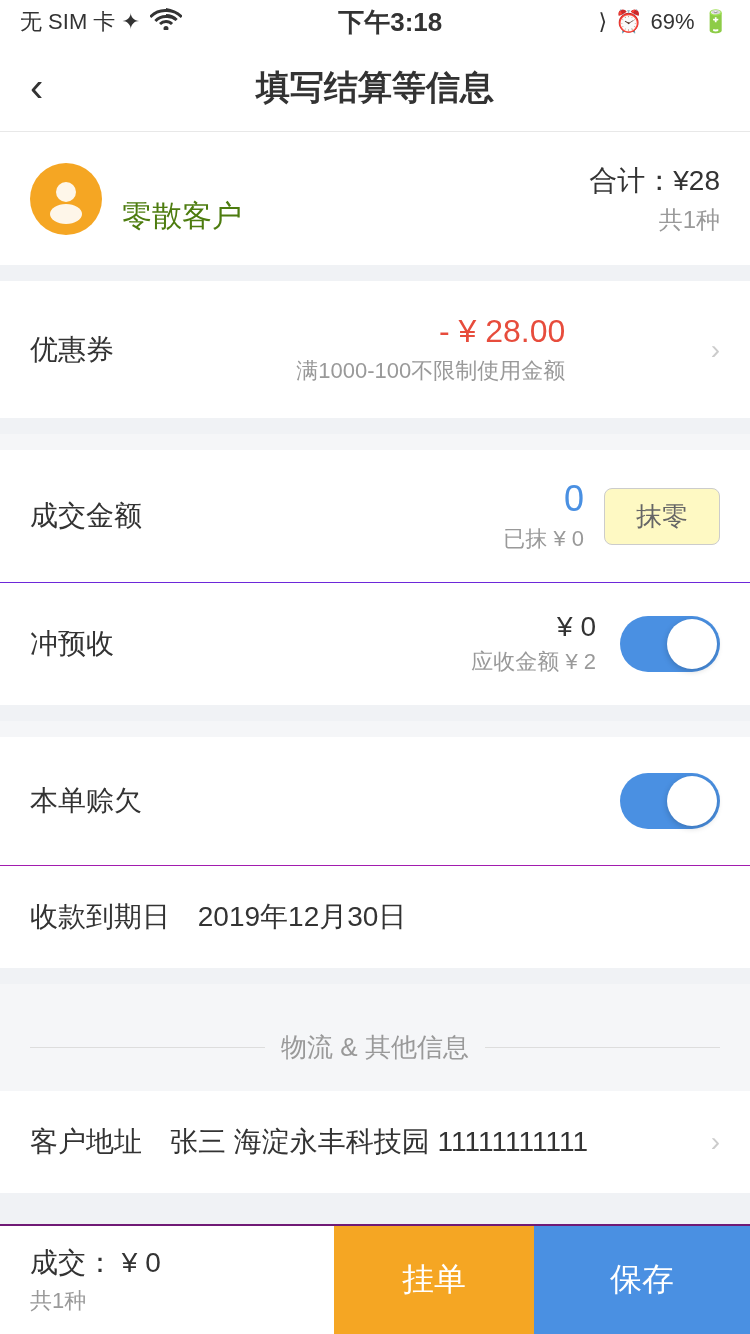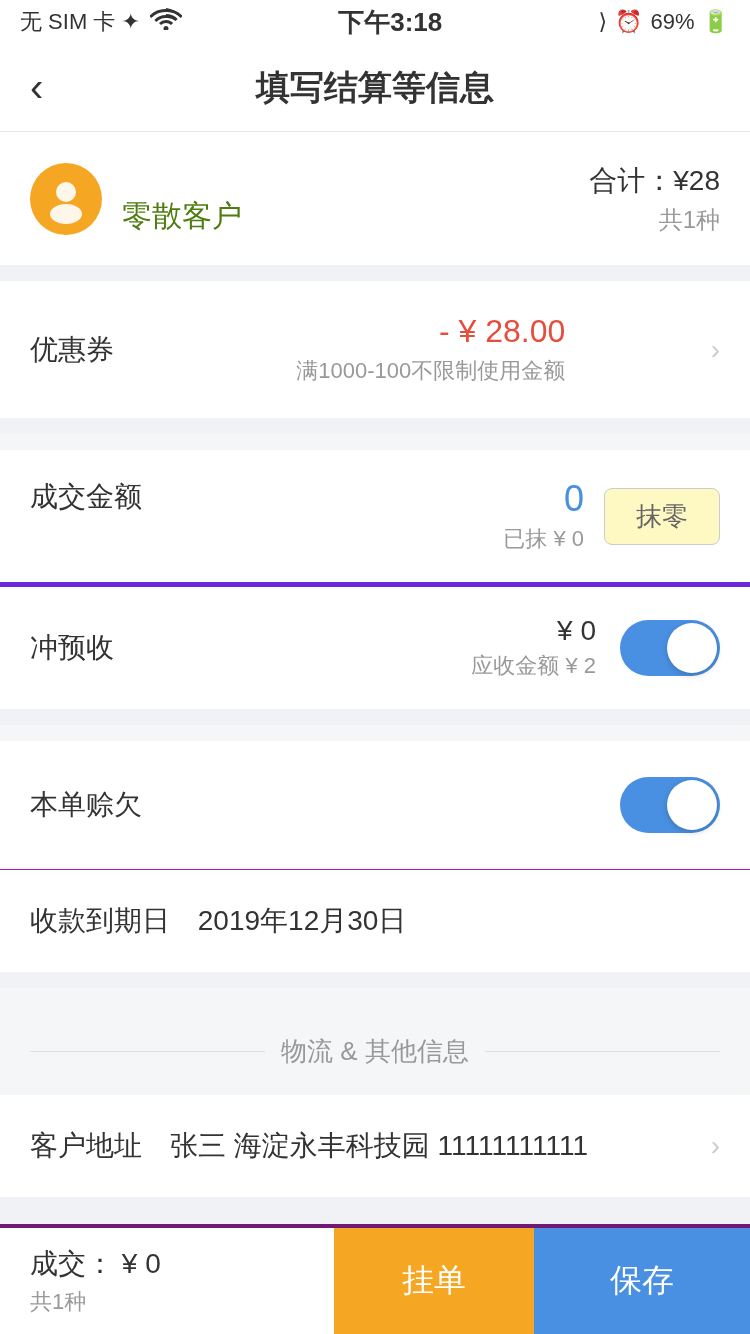--- a/index.html
+++ b/index.html
@@ -106,22 +106,23 @@
     }
     .coupon-right { text-align: right; }
     .coupon-amount { font-size: 32px; color: #e74c3c; font-weight: 500; }
     .coupon-desc { font-size: 22px; color: #999; margin-top: 6px; margin-left: 37px; }
 
     
     .amount-section {
       background: #fff;
       padding: 28px 30px;
       display: flex;
-      justify-content: space-between;
-      border-bottom: 5px solid #6d28d9;
+      align-items: center;
+      justify-content: space-between;
+      border-bottom: 1px solid #6d28d9;
     }
     .amount-input-area {
       display: flex;
       align-items: center;
       gap: 20px;
     }
     .amount-value {
       font-size: 36px;
       color: #4a90e2;
       font-weight: 400;
@@ -227,21 +228,21 @@
     
     .bottom-bar {
       position: fixed;
       bottom: 0;
       left: 0;
       width: 750px;
       height: 110px;
       background: #fff;
       display: flex;
       align-items: stretch;
-      border-top: 4px solid #701a75;
+      border-top: 2px solid #701a75;
     }
     .bottom-info {
       flex: 1;
       display: flex;
       flex-direction: column;
       justify-content: center;
       padding: 0 30px;
     }
     .bottom-deal { font-size: 28px; color: #333; }
     .bottom-count { font-size: 22px; color: #999; margin-top: 4px; }

